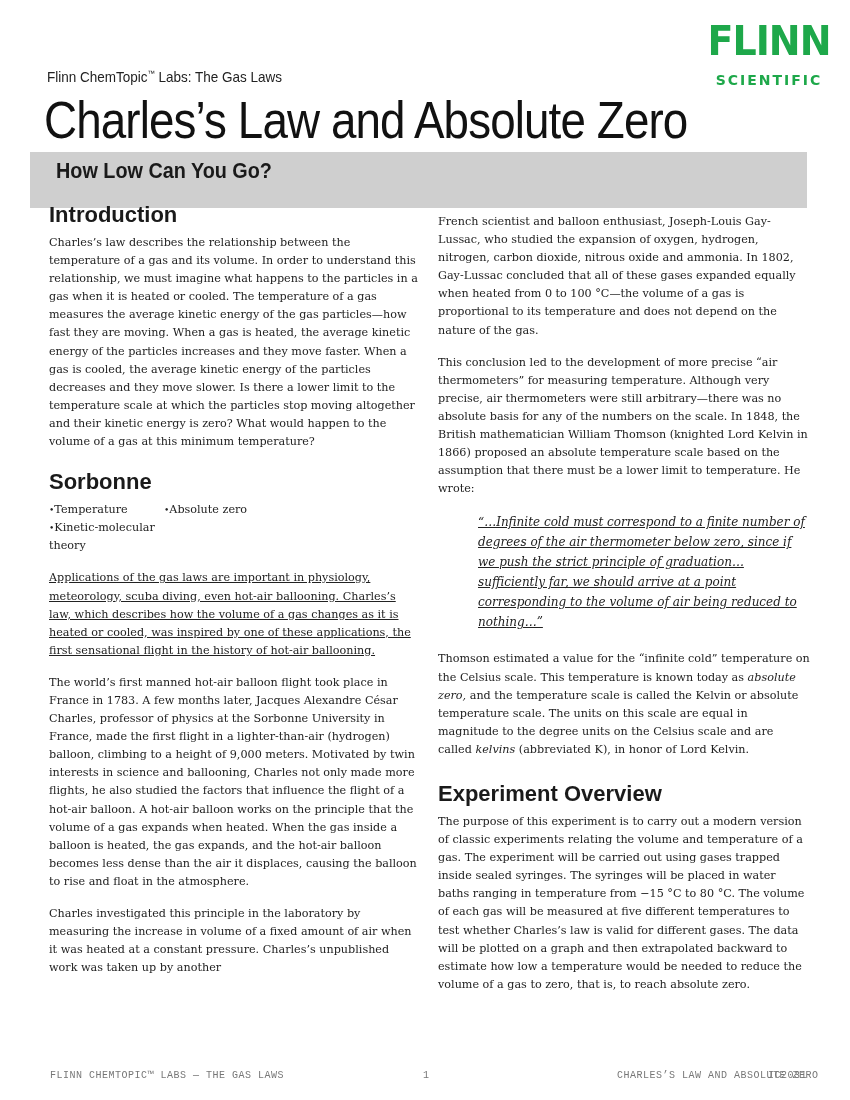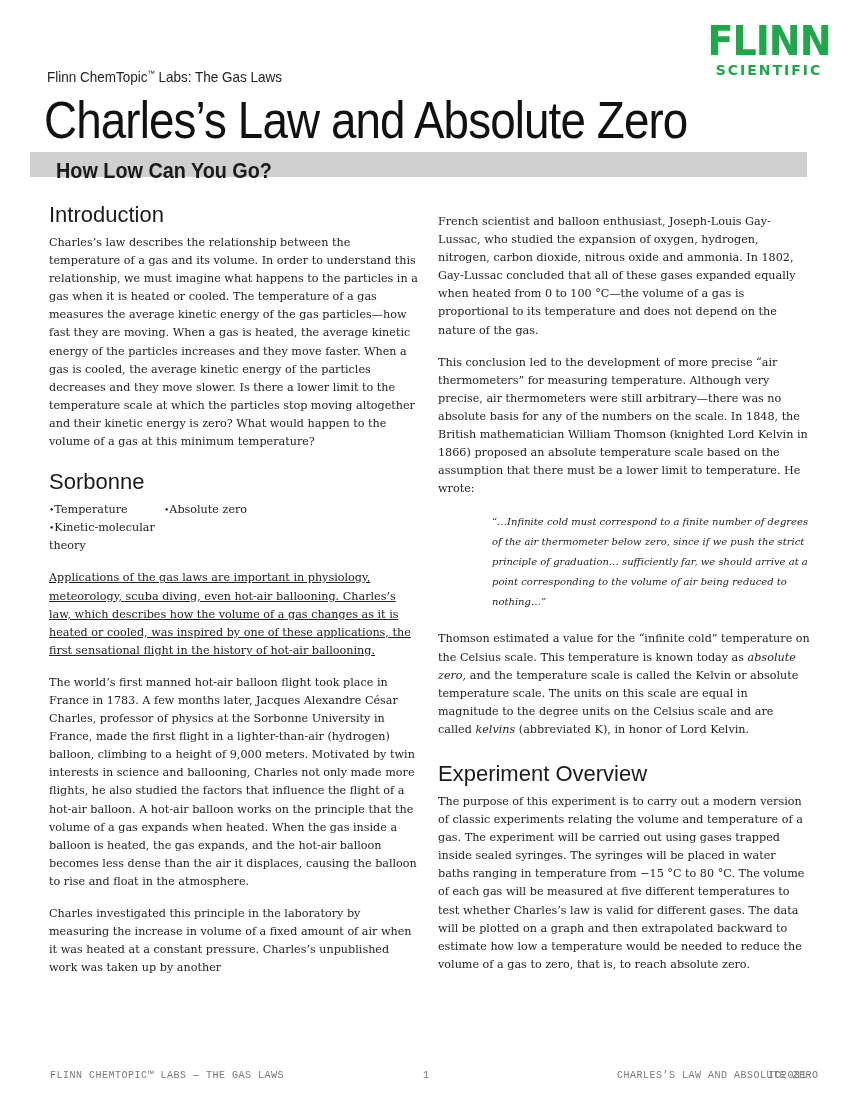--- a/index.html
+++ b/index.html
@@ -1,32 +1,32 @@
 <!DOCTYPE html>
 <html><head>
 <meta charset="utf-8">
 <style>
   html, body { margin: 0; padding: 0; background: #ffffff; }
   body { width: 850px; height: 1100px; position: relative; overflow: hidden; color: #1a1a1a; }
   .logo { position: absolute; left: 699px; top: 22px; width: 140px; text-align: center; color: #1ea84a; }
   .logo-top { font-family: "DejaVu Sans", sans-serif; font-weight: bold; font-size: 40px; line-height: 38px; letter-spacing: -1px; transform: scaleX(0.95); }
-  .logo-bottom { font-family: "DejaVu Sans", sans-serif; font-weight: bold; font-size: 14px; letter-spacing: 2px; margin-top: 2px; }
+  .logo-bottom { font-family: "DejaVu Sans", sans-serif; font-weight: bold; font-size: 14px; letter-spacing: 2px; margin-top: 12px; }
   .series { position: absolute; left: 47px; top: 68px; font-family: "Liberation Sans", sans-serif; font-size: 15px; color: #222; transform: scaleX(0.9); transform-origin: left; }
   .series sup { font-size: 8px; }
   .title { position: absolute; left: 44px; top: 90px; font-family: "Liberation Sans", sans-serif; font-size: 52px; line-height: 60px; color: #111; letter-spacing: -1px; transform: scaleX(0.88); transform-origin: left; white-space: nowrap; }
-  .subtitle-bar { position: absolute; left: 30px; top: 152px; width: 777px; height: 25px; background: #cfcfcf; }
+  .subtitle-bar { position: absolute; left: 30px; top: 152px; width: 777px; height: 56px; background: #cfcfcf; }
   .subtitle { position: absolute; left: 26px; top: 6px; font-family: "Liberation Sans", sans-serif; font-weight: bold; font-size: 22px; color: #1a1a1a; transform: scaleX(0.9); transform-origin: left; }
   .col { position: absolute; top: 200px; width: 372px; font-family: "DejaVu Serif", serif; font-size: 11.2px; line-height: 18.1px; color: #222; }
   .col.left { left: 49px; }
   .col.right { left: 438px; }
-  h2 { font-family: "Liberation Sans", sans-serif; font-weight: normal; font-size: 22px; margin: 0; line-height: 30px; color: #1a1a1a; }
+  h2 { font-family: "Liberation Sans", sans-serif; font-weight: bold; font-size: 22px; margin: 0; line-height: 30px; color: #1a1a1a; }
   p { margin: 12px 0 14px 0; text-align: left; }
   .concepts { display: grid; grid-template-columns: 115px 1fr; row-gap: 0; margin: 4px 0 14px 0; }
   .concept::before { content: "\2022 "; font-size: 9px; }
-  .quote { font-style: italic; margin: 0 0 18px 54px; line-height: 20px; font-size: 10px; }
+  .quote { font-style: italic; margin: 0 0 18px 40px; line-height: 20px; font-size: 12px; text-decoration: underline; }
   .footer { position: absolute; top: 1070px; font-family: Liberation Mono, monospace; font-size: 10px; color: #777; letter-spacing: 0.5px; }
   em { font-style: italic; }
 </style>
 </head>
 <body>
 
 <div class="logo">
   <div class="logo-top">FLINN</div>
   <div class="logo-bottom">SCIENTIFIC</div>
 </div>

